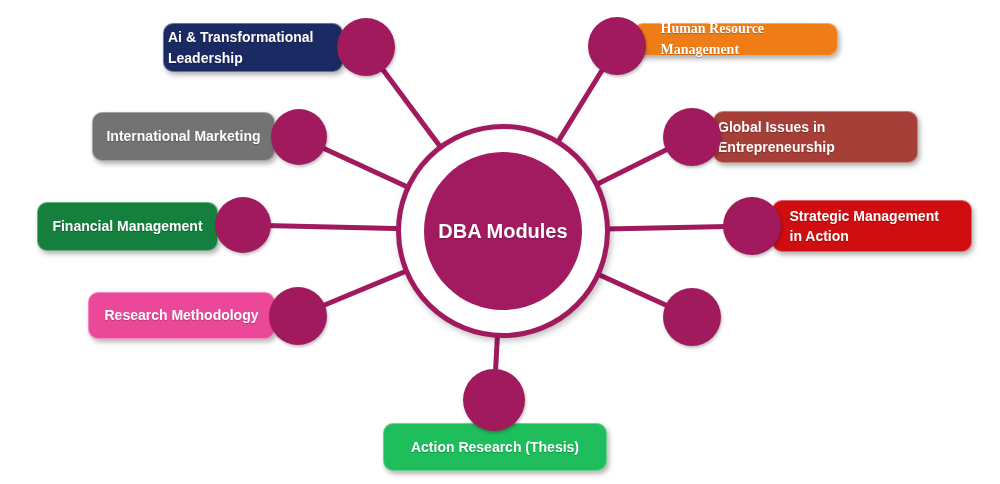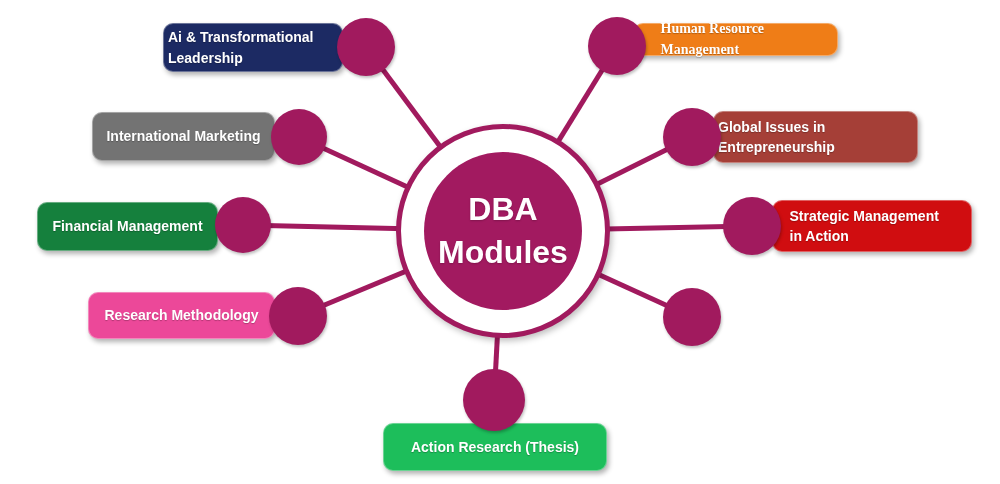--- a/index.html
+++ b/index.html
@@ -70,23 +70,23 @@
     top: 23px;
     right: 23px;
     bottom: 23px;
     border-radius: 50%;
     display: flex;
     align-items: center;
     justify-content: center;
   }
   .center-label {
     color: #ffffff;
-    font-size: 32px;
+    font-size: 20px;
     font-weight: bold;
-    text-align: center;
+    text-align: right;
     line-height: 1.35;
     max-width: 140px;
     text-shadow: 0 1px 2px rgba(0,0,0,0.2);
   }
   
   .box-ai      { left: 163px; top: 23px;  width: 180px; height: 49px; }
   .box-intl    { left: 92px;  top: 112px; width: 183px; height: 49px; }
   .box-fin     { left: 37px;  top: 202px; width: 181px; height: 49px; }
   .box-res     { left: 88px;  top: 292px; width: 187px; height: 47px; }
   .box-hr      { left: 633px; top: 23px;  width: 205px; height: 33px; font-family: Liberation Serif, serif; }

